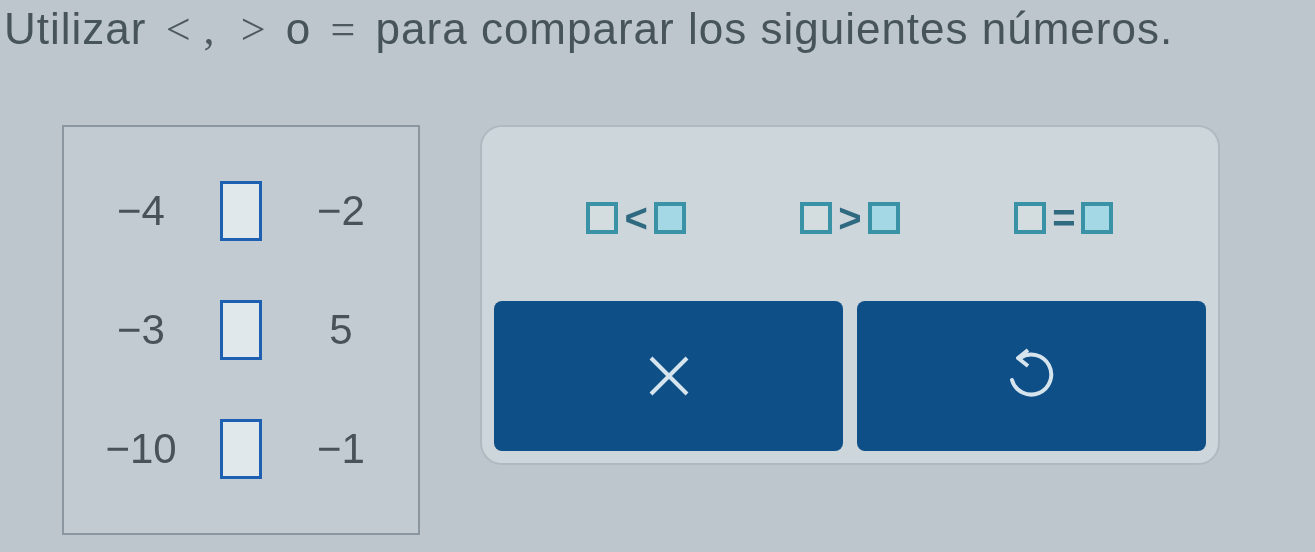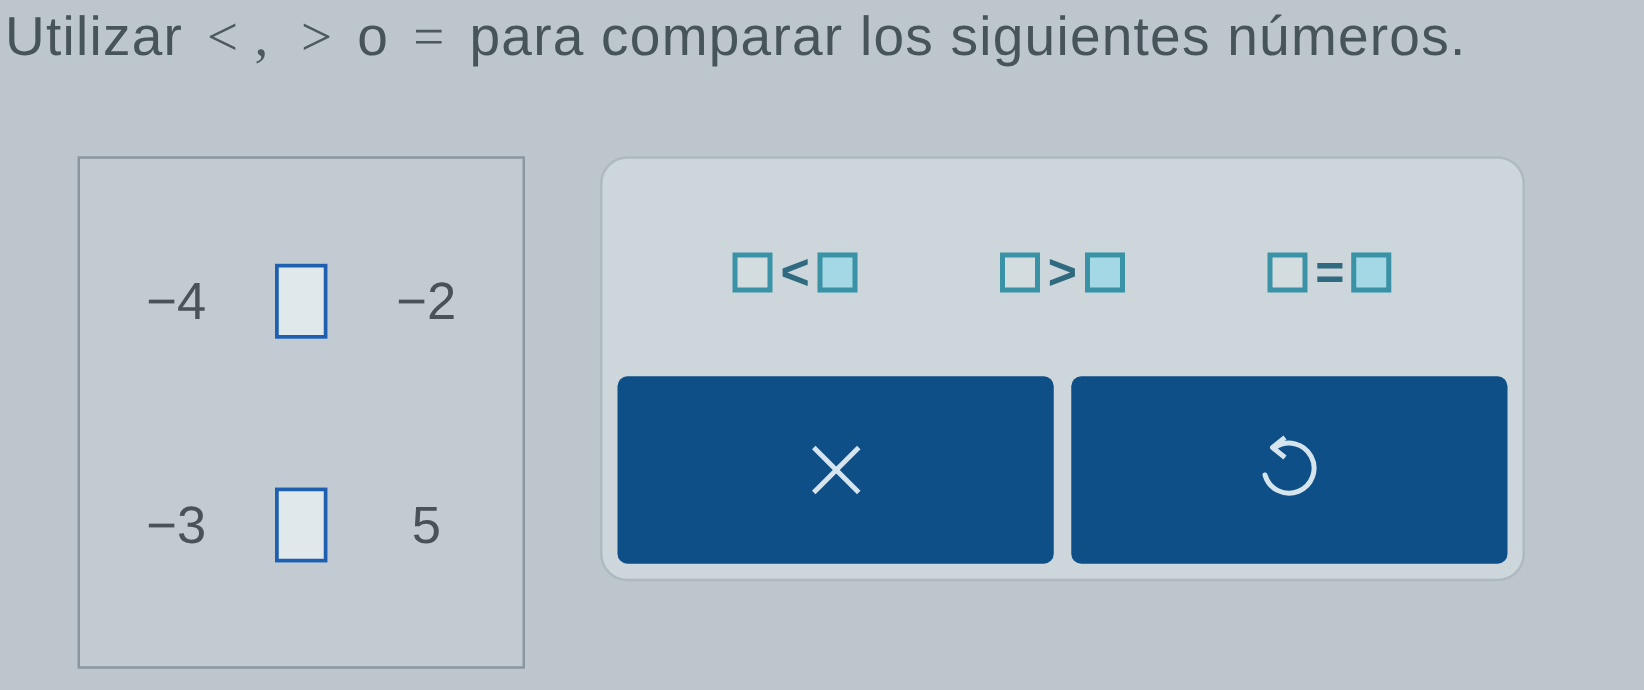--- a/index.html
+++ b/index.html
@@ -142,20 +142,25 @@
     <div class="problem-row">
       <span class="num">−4</span>
       <div class="answer-box"></div>
       <span class="num">−2</span>
     </div>
     <div class="problem-row">
       <span class="num">−3</span>
       <div class="answer-box"></div>
       <span class="num">5</span>
     </div>
+    <div class="problem-row">
+      <span class="num">−10</span>
+      <div class="answer-box"></div>
+      <span class="num">−1</span>
+    </div>
   </div>
 
   <div class="panel">
     <div class="palette">
       <div class="pal-item">
         <span class="pal-box"></span>
         <span class="pal-sym">&lt;</span>
         <span class="pal-box filled"></span>
       </div>
       <div class="pal-item">

